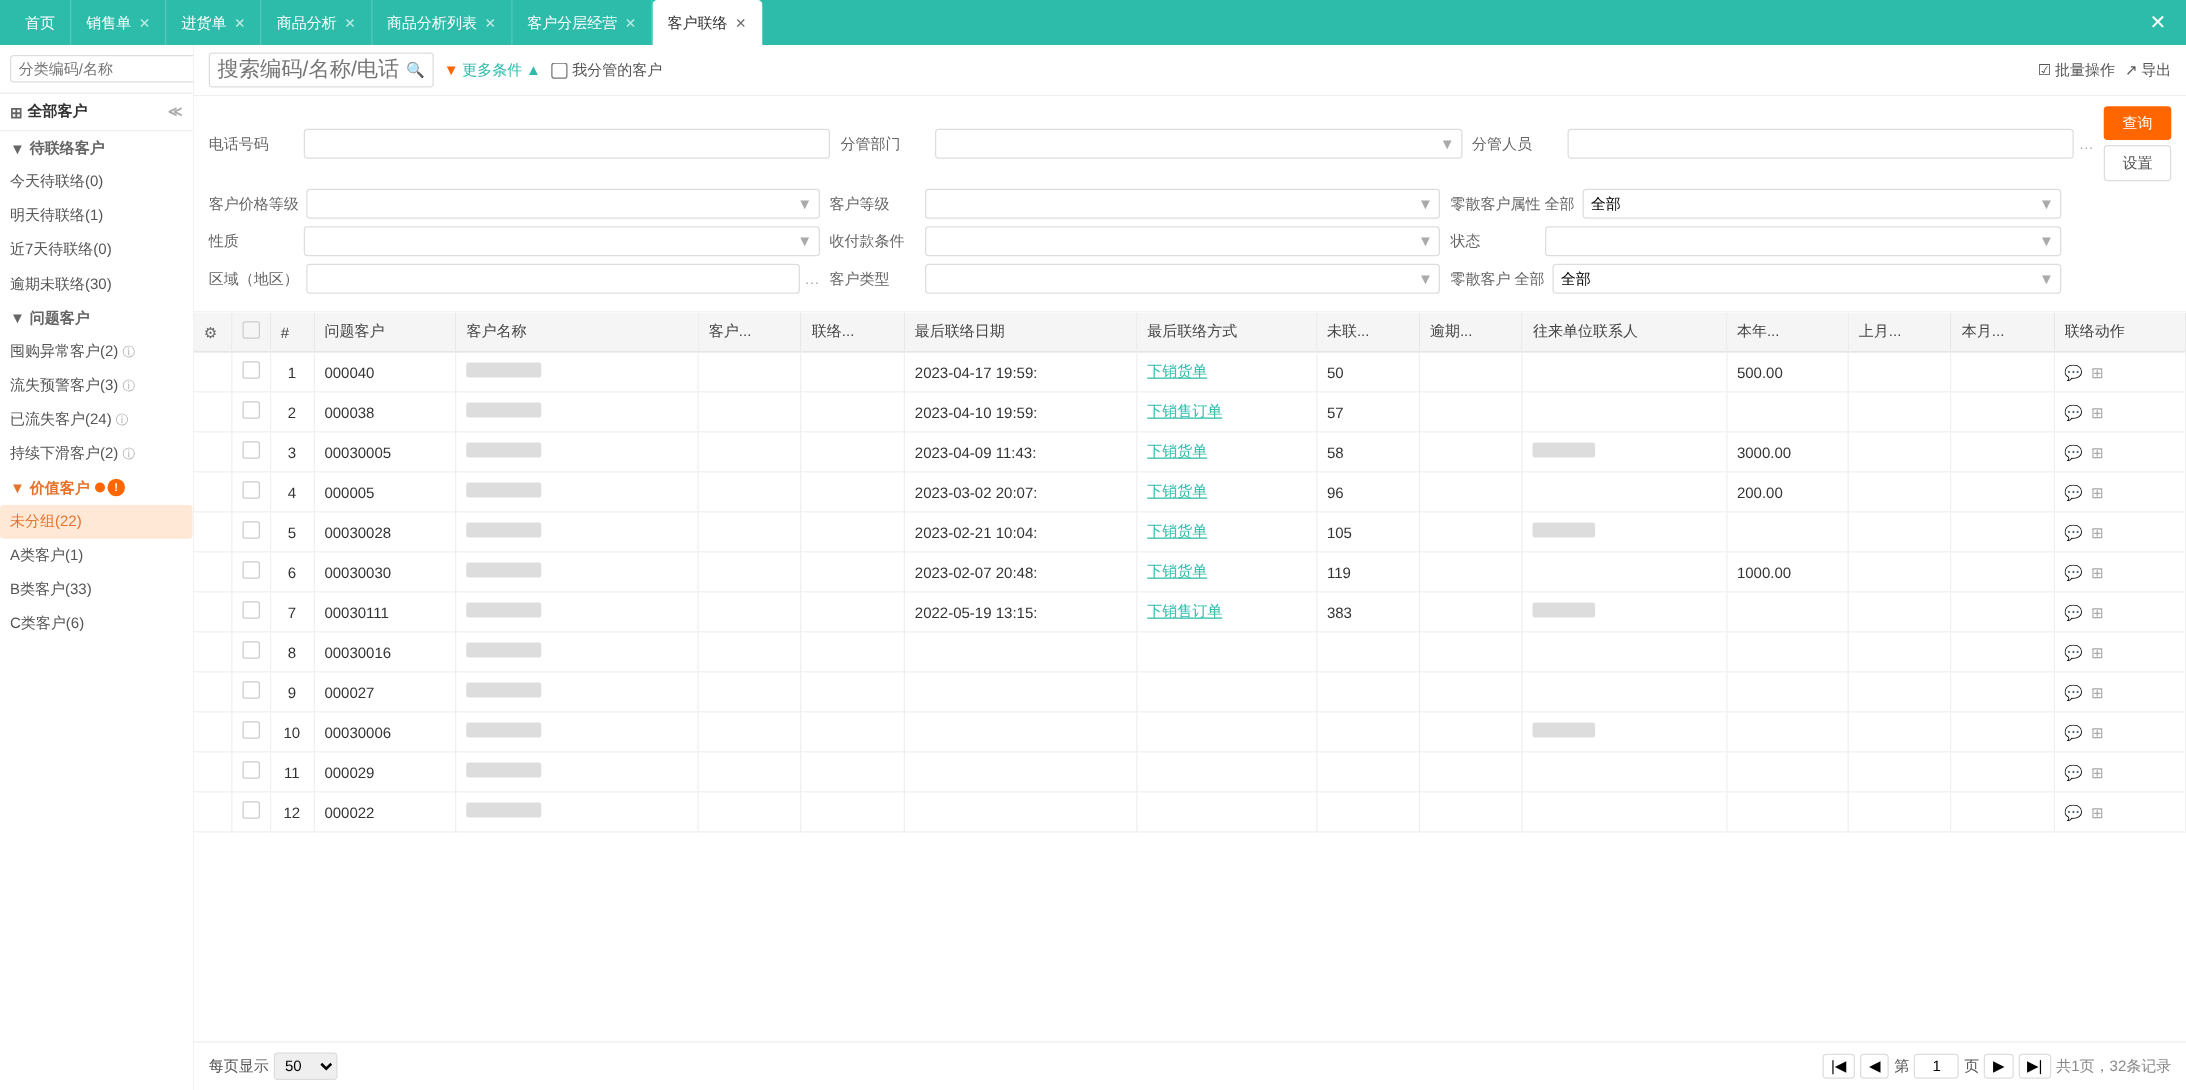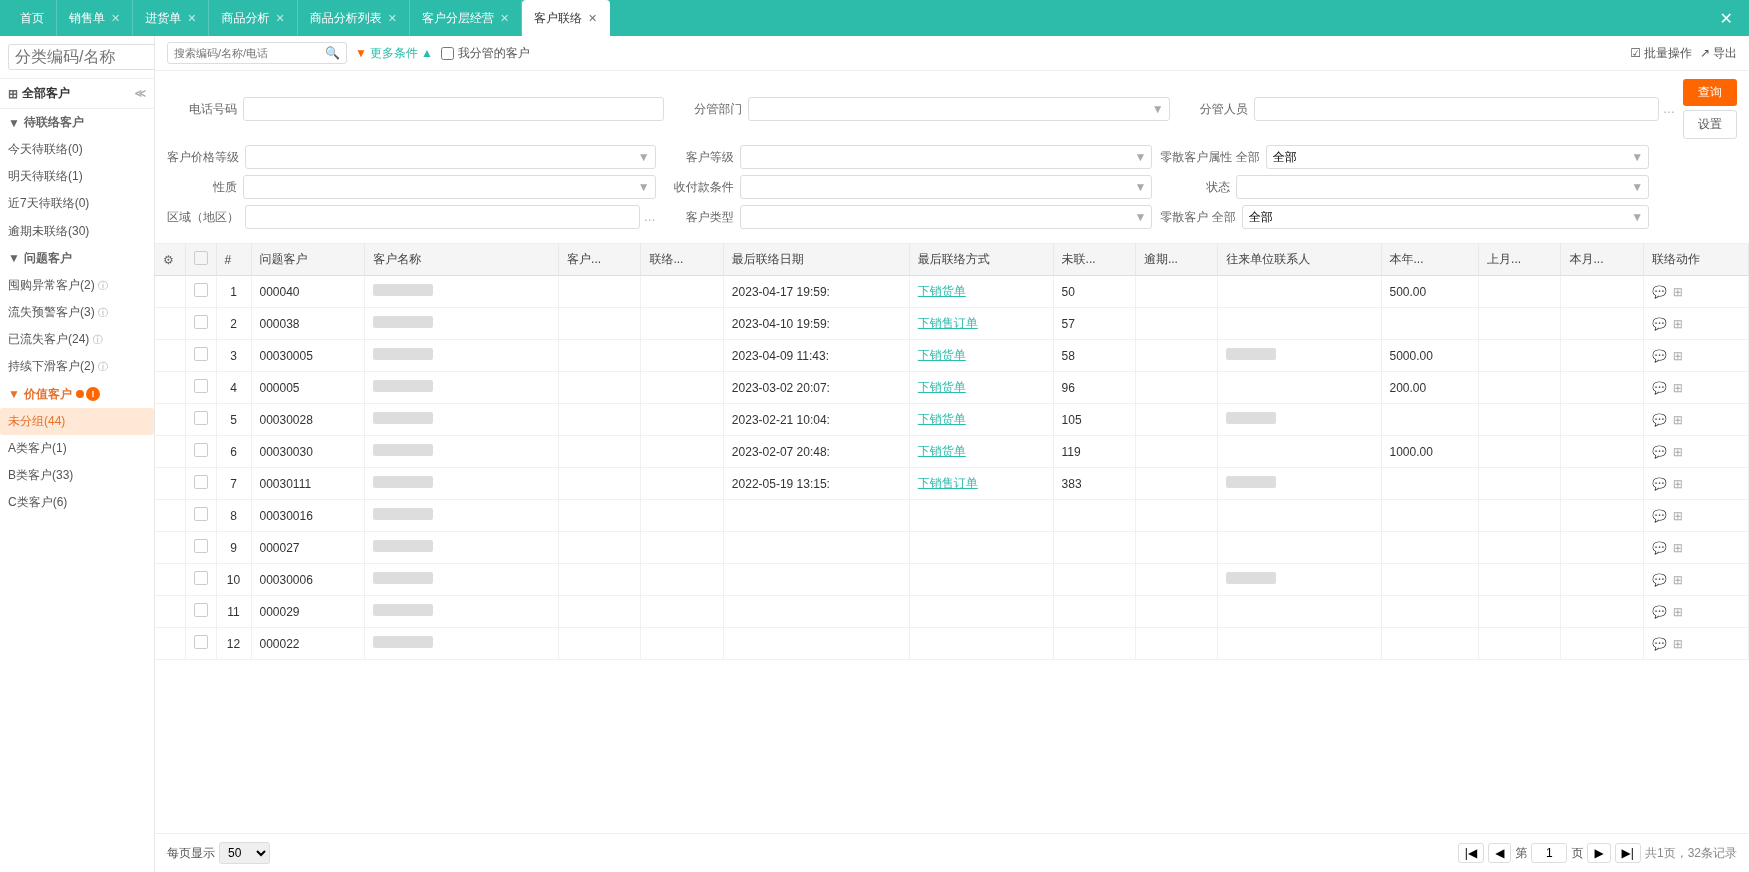--- a/index.html
+++ b/index.html
@@ -60,21 +60,21 @@
       display: flex;
       align-items: center;
       padding: 8px;
       border-bottom: 1px solid #eee;
     }
     .sidebar-search input {
       flex: 1;
       border: 1px solid #ddd;
       border-radius: 3px;
       padding: 3px 6px;
-      font-size: 16px;
+      font-size: 12px;
       outline: none;
     }
     .sidebar-all {
       display: flex;
       align-items: center;
       padding: 6px 8px;
       font-weight: bold;
       color: #333;
       cursor: pointer;
       border-bottom: 1px solid #eee;
@@ -128,21 +128,21 @@
       display: flex;
       align-items: center;
       border: 1px solid #ddd;
       border-radius: 3px;
       padding: 3px 6px;
       width: 180px;
     }
     .filter-search input {
       border: none;
       outline: none;
-      font-size: 11px;
+      font-size: 17px;
       flex: 1;
     }
     .filter-more {
       display: flex;
       align-items: center;
       color: #2dbbaa;
       cursor: pointer;
       gap: 3px;
     }
     .filter-my {
@@ -180,21 +180,21 @@
     }
     .filter-field {
       display: flex;
       align-items: center;
       flex: 1;
     }
     .filter-field label {
       white-space: nowrap;
       color: #666;
       min-width: 70px;
-      text-align: right;
+      text-align: left;
       margin-right: 6px;
     }
     .filter-input {
       flex: 1;
       border: 1px solid #ddd;
       border-radius: 3px;
       padding: 4px 6px;
       font-size: 12px;
       outline: none;
     }
@@ -439,21 +439,21 @@
     <div class="sidebar-item">流失预警客户(3) <span style="font-size:10px;color:#aaa;">ⓘ</span></div>
     <div class="sidebar-item">已流失客户(24) <span style="font-size:10px;color:#aaa;">ⓘ</span></div>
     <div class="sidebar-item">持续下滑客户(2) <span style="font-size:10px;color:#aaa;">ⓘ</span></div>
 
     <div class="sidebar-value-group">
       <span class="arrow">▼</span>
       <span>价值客户</span>
       <span class="orange-dot"></span>
       <span style="margin-left:2px;background:#ff6600;color:#fff;border-radius:50%;width:14px;height:14px;display:inline-flex;align-items:center;justify-content:center;font-size:9px;">!</span>
     </div>
-    <div class="sidebar-item active">未分组(44)</div>
+    <div class="sidebar-item active">未分组(22)</div>
     <div class="sidebar-item">A类客户(1)</div>
     <div class="sidebar-item">B类客户(33)</div>
     <div class="sidebar-item">C类客户(6)</div>
   </div>
 
   <div class="content-area">
 
     <div class="filter-bar">
       <div class="filter-search">
         <input type="text" style="width: 150px;" placeholder="搜索编码/名称/电话">
@@ -684,21 +684,21 @@
       <td></td>
       <td>2023-04-09 11:43:</td>
       <td>
         <span class="link-text">下销货单</span>
       </td>
       <td>58</td>
       <td></td>
       <td>
         <span class="blurred" style="display:inline-block;width:50px;height:12px;background:#ddd;border-radius:2px;"></span>
       </td>
-      <td>5000.00</td>
+      <td>3000.00</td>
       <td></td>
       <td></td>
       <td>
         <div class="action-icons">
           <span class="action-icon">💬</span>
           <span class="action-icon">⊞</span>
         </div>
       </td>
     </tr>
             <tr>

